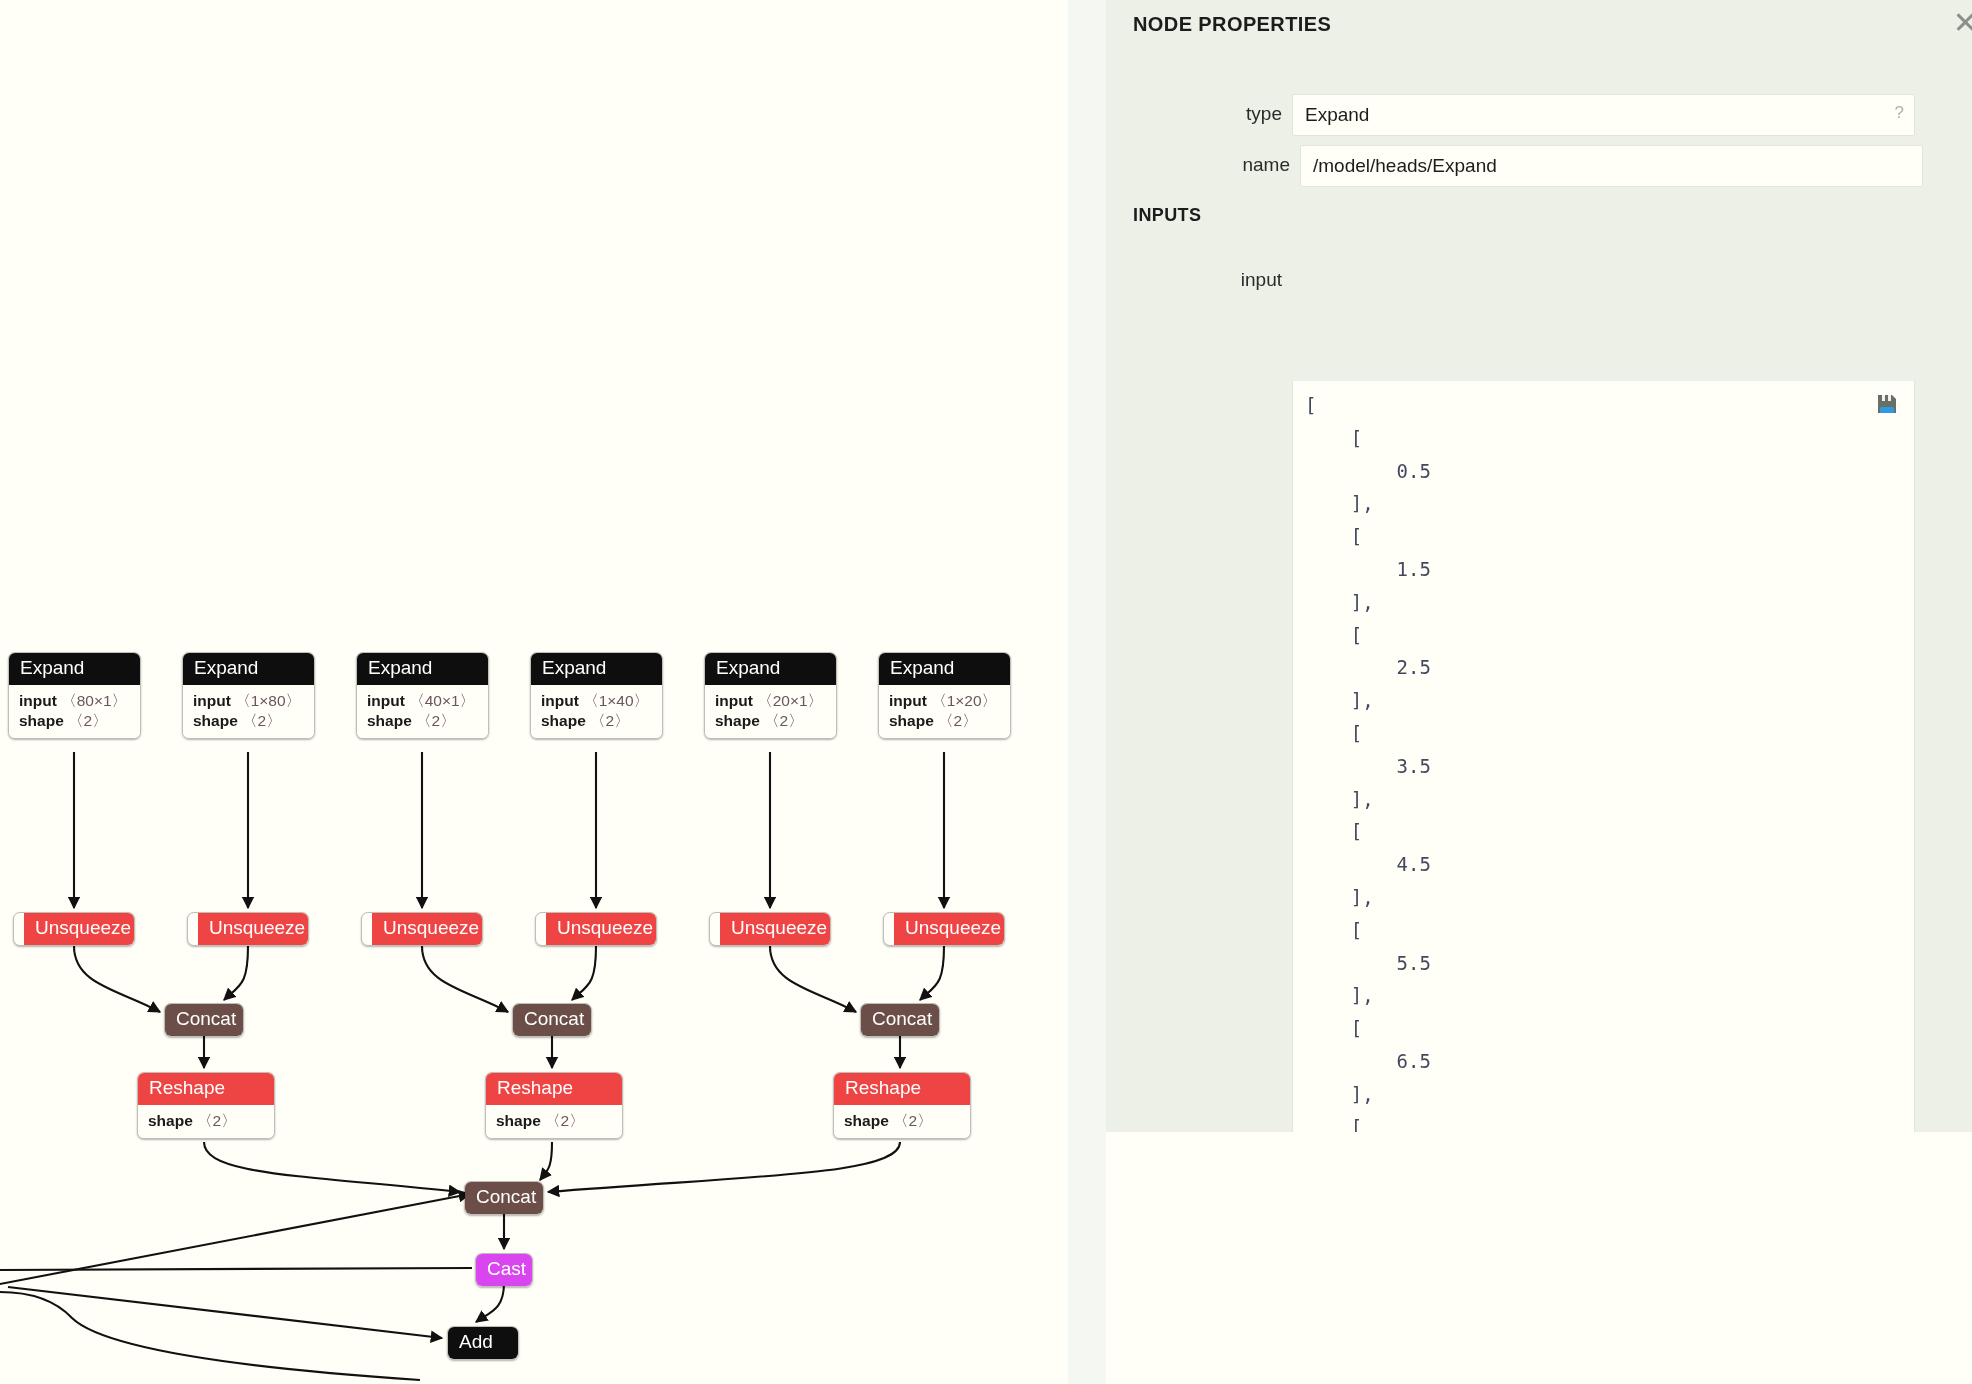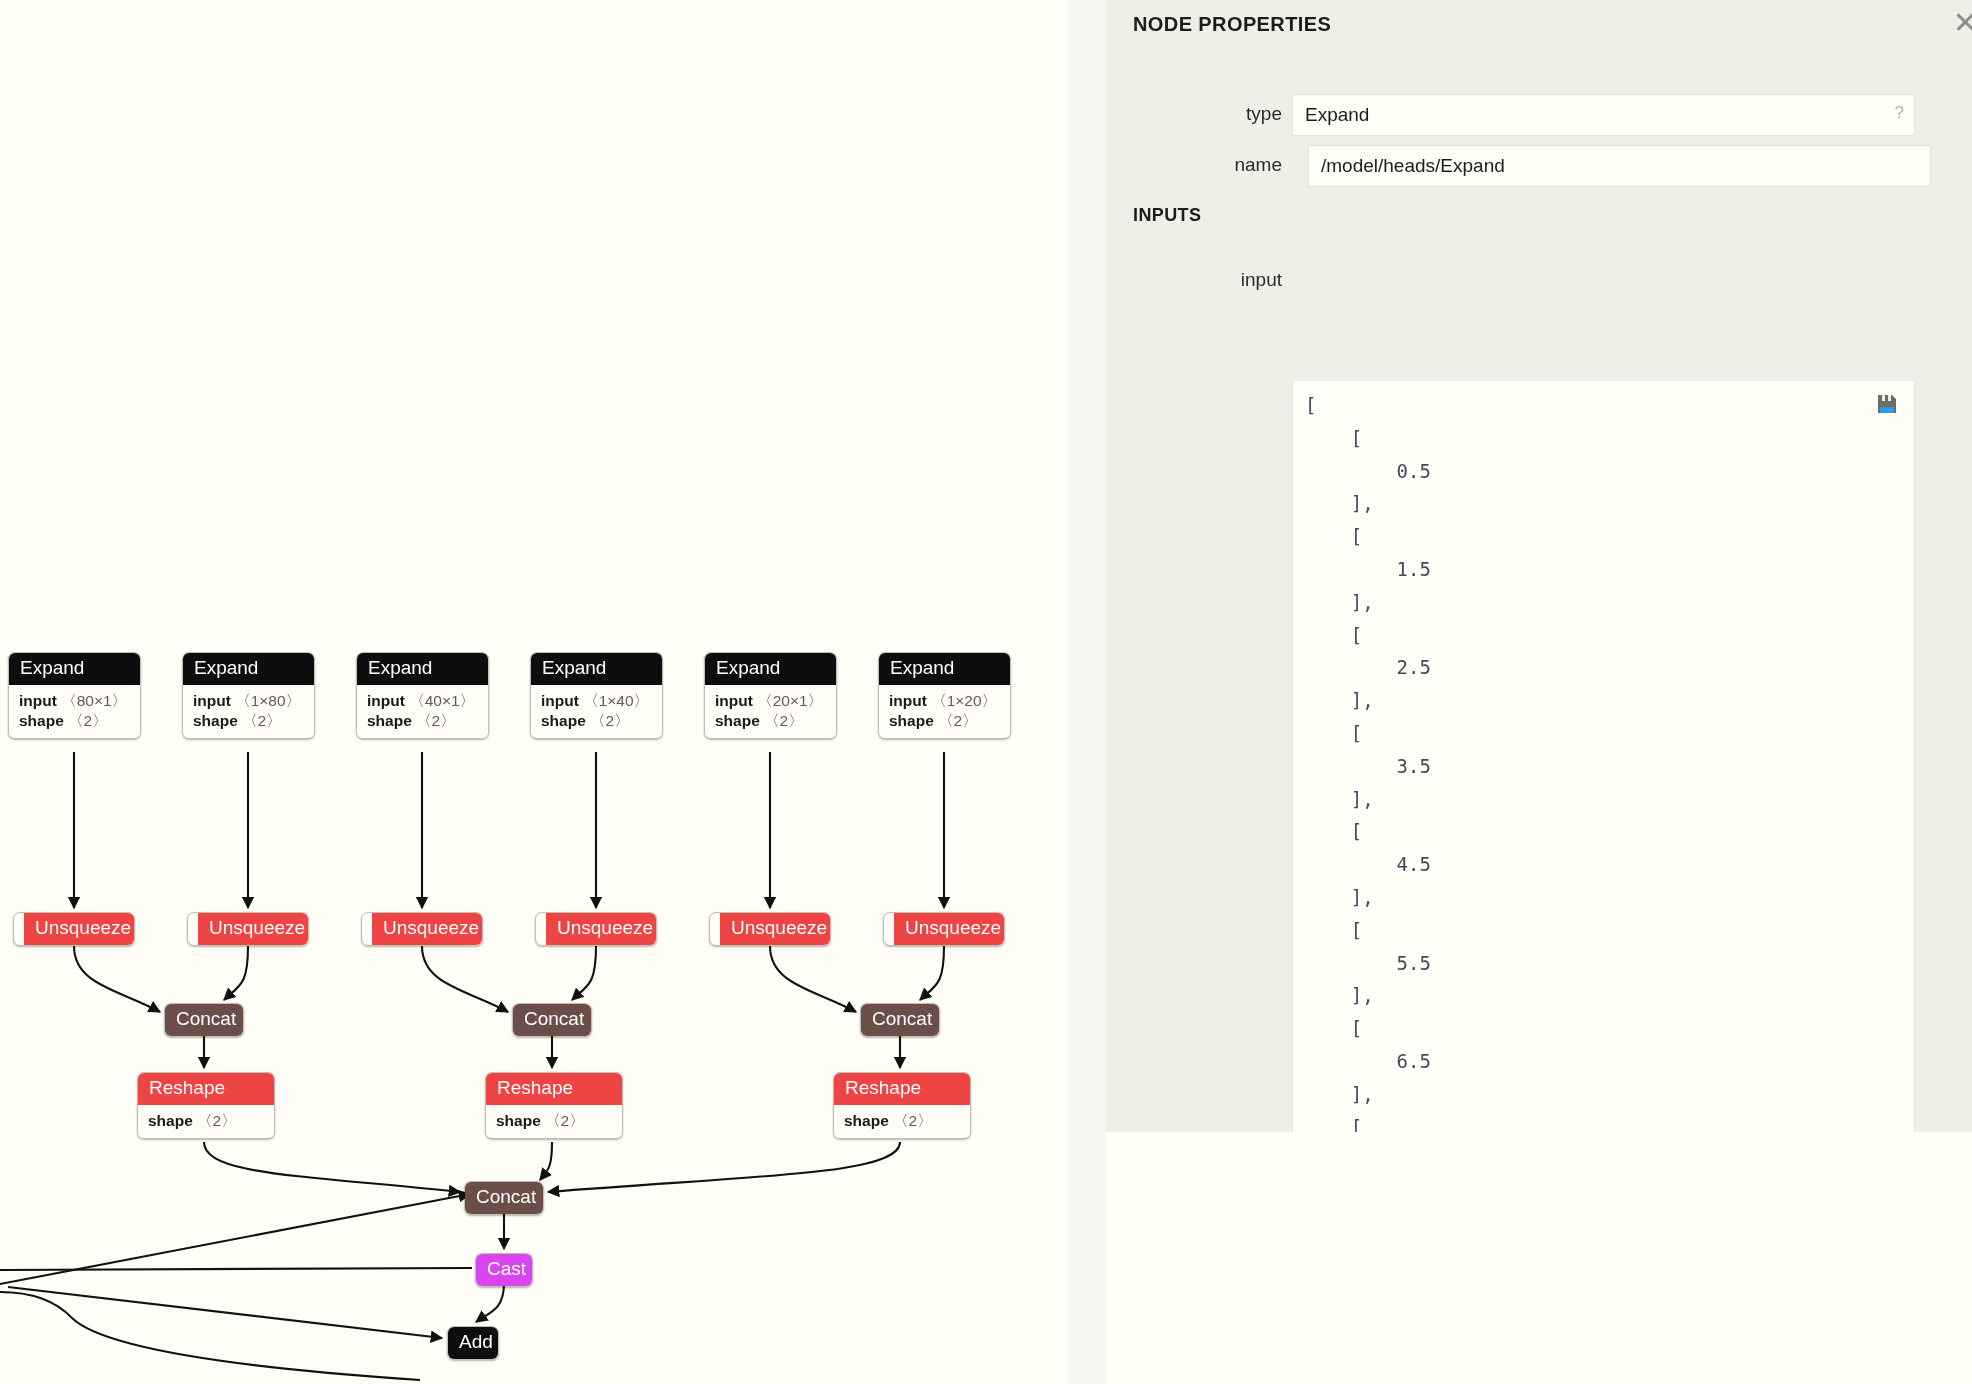--- a/index.html
+++ b/index.html
@@ -347,21 +347,21 @@
         <div class="node t-concat plain" style="left: 464px; top: 1181px; width: 80px;">
           <div class="node-box">
             <div class="node-header">Concat</div>
           </div>
         </div>
         <div class="node t-cast plain" style="left: 475px; top: 1253px; width: 58px;">
           <div class="node-box">
             <div class="node-header">Cast</div>
           </div>
         </div>
-        <div class="node t-add plain" style="left: 447px; top: 1326px; width: 52px;">
+        <div class="node t-add plain" style="left: 447px; top: 1326px; width: 72px;">
           <div class="node-box">
             <div class="node-header">Add</div>
           </div>
         </div>
       </div>
   </div>
 
   <div id="scroll-strip">
     
   </div>
@@ -373,21 +373,21 @@
     <div id="panel-close">✕</div>
 
     <div class="prop-row" style="left:0px; top:94px;">
       <div class="prop-label">type</div>
       <div class="prop-field">
         <span>Expand</span>
         <span class="field-hint">?</span>
       </div>
     </div>
 
-    <div class="prop-row" style="left:0px; top:145px;gap:16px;">
+    <div class="prop-row" style="left:8px; top:145px;">
       <div class="prop-label">name</div>
       <div class="prop-field">
         <span>/model/heads/Expand</span>
       </div>
     </div>
 
     <div id="inputs-heading">INPUTS</div>
 
     <div id="input-row">
       <div class="prop-label">input</div>

